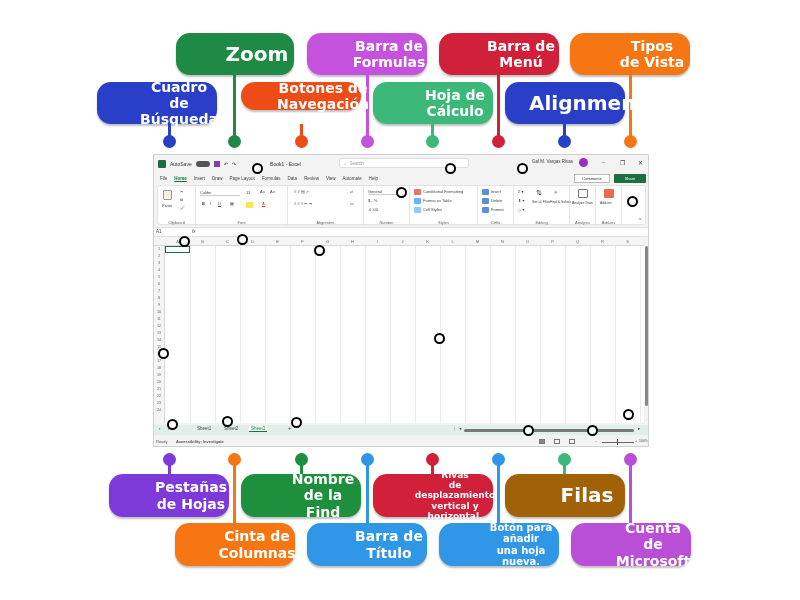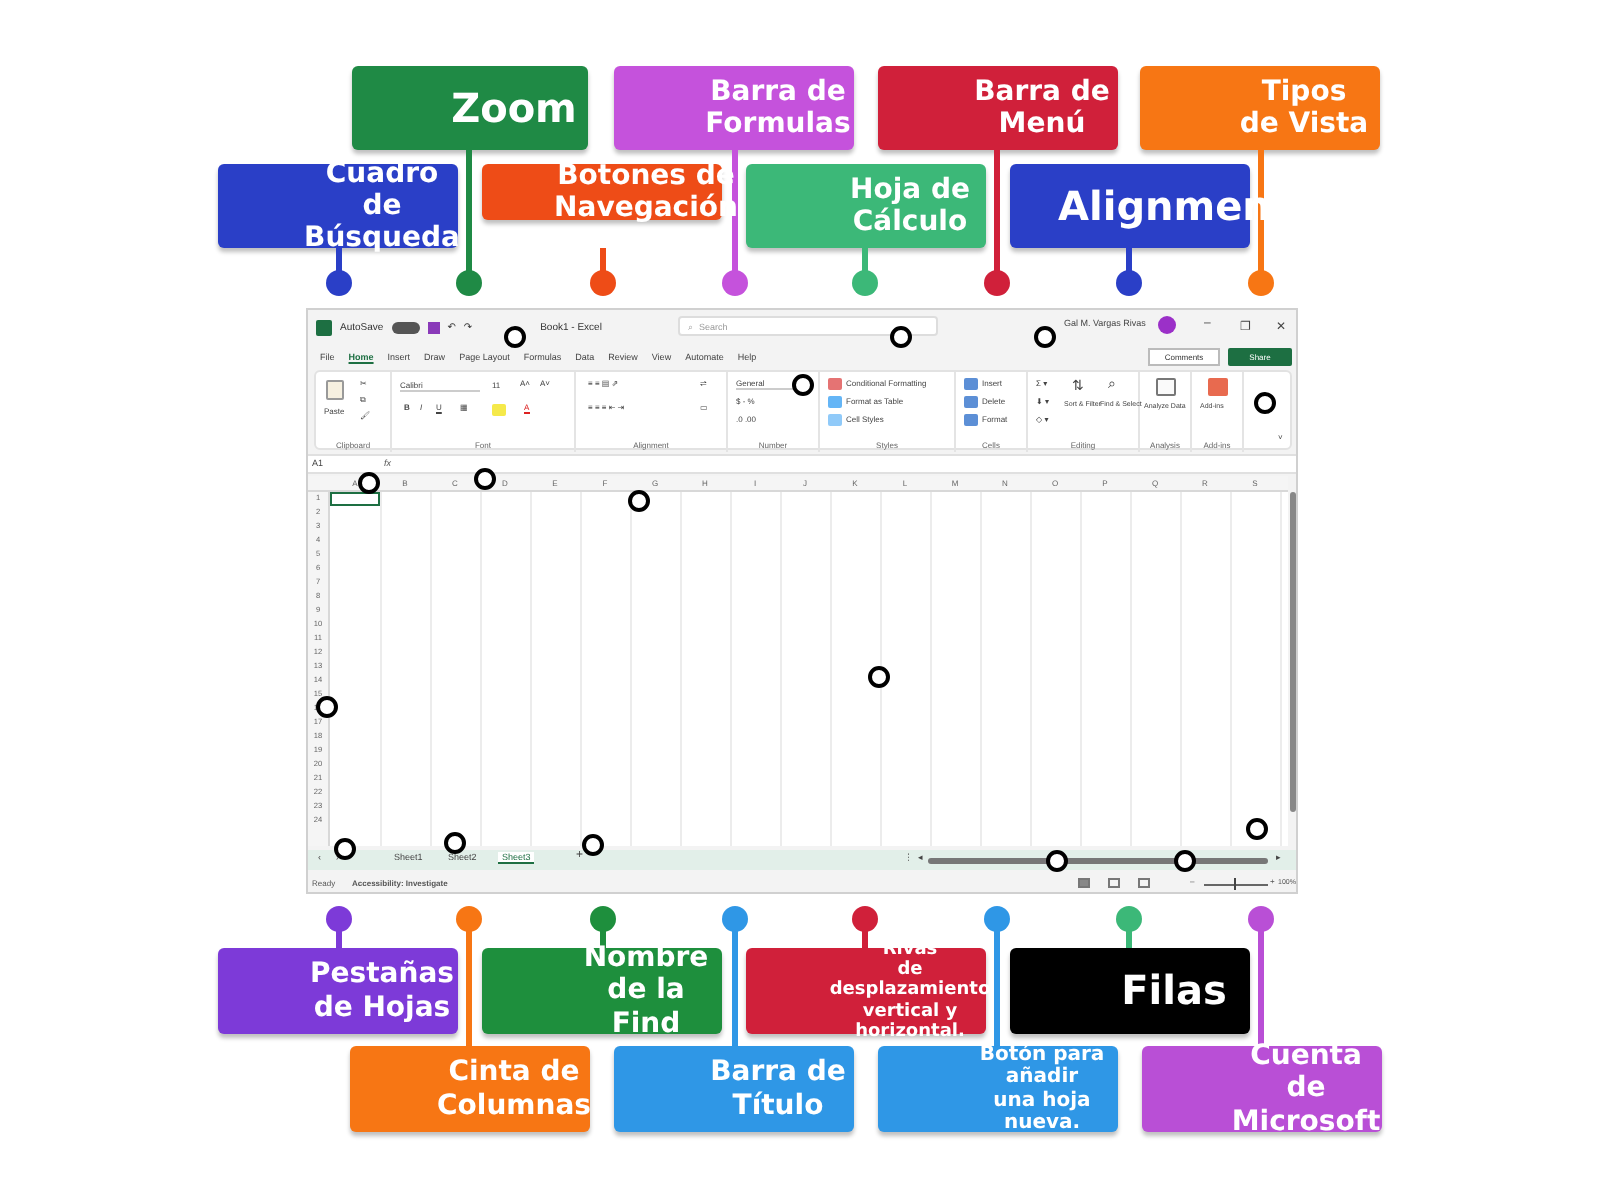--- a/index.html
+++ b/index.html
@@ -5,21 +5,21 @@
   * { box-sizing: border-box; margin: 0; padding: 0; }
   html, body { width: 800px; height: 600px; background: #ffffff; overflow: hidden; }
   body { position: relative; font-family: "DejaVu Sans", sans-serif; }
 
   .label-box {
     position: absolute;
     color: #ffffff;
     font-weight: bold;
     text-align: center;
     display: flex; align-items: center; justify-content: center;
-    border-radius: 3px;
+    border-radius: 14px;
     box-shadow: 0 2px 2px rgba(0,0,0,0.25);
     line-height: 1.15;
     white-space: pre-line;
     font-family: "DejaVu Sans", sans-serif;
     padding-left: 44px;
   }
   .connector { position: absolute; width: 3px; }
   .dot { position: absolute; width: 13px; height: 13px; border-radius: 50%; }
 
   
@@ -90,21 +90,21 @@
 <div class="label-box" style="left:439px;top:33px;width:120px;height:42px;background:#d0203a;font-size:14px;">Barra de
 Menú</div>
 <div class="connector" style="left:497px;top:75px;height:62px;background:#d0203a;"></div>
 <div class="dot" style="left:492px;top:135px;background:#d0203a;"></div>
 
 <div class="label-box" style="left:570px;top:33px;width:120px;height:42px;background:#f77614;font-size:14px;">Tipos
 de Vista</div>
 <div class="connector" style="left:629px;top:75px;height:62px;background:#f77614;"></div>
 <div class="dot" style="left:624px;top:135px;background:#f77614;"></div>
 
-<div class="label-box" style="left:109px;top:82px;width:120px;height:42px;background:#2a3fc7;font-size:14px;">Cuadro de
+<div class="label-box" style="left:97px;top:82px;width:120px;height:42px;background:#2a3fc7;font-size:14px;">Cuadro de
 Búsqueda</div>
 <div class="connector" style="left:168px;top:124px;height:13px;background:#2a3fc7;"></div>
 <div class="dot" style="left:163px;top:135px;background:#2a3fc7;"></div>
 
 <div class="label-box" style="left:241px;top:82px;width:120px;height:28px;background:#ee4c17;font-size:14px;">Botones de
 Navegación</div>
 <div class="connector" style="left:300px;top:124px;height:13px;background:#ee4c17;"></div>
 <div class="dot" style="left:295px;top:135px;background:#ee4c17;"></div>
 
 <div class="label-box" style="left:373px;top:82px;width:120px;height:42px;background:#3cb878;font-size:14px;">Hoja de
@@ -362,21 +362,21 @@
 de la Find</div>
 
 <div class="dot" style="left:426px;top:453px;background:#d0203a;"></div>
 <div class="connector" style="left:431px;top:463px;height:12px;background:#d0203a;"></div>
 <div class="label-box" style="left:373px;top:474px;width:120px;height:43px;background:#d0203a;font-size:9px;">Rivas
 de desplazamiento
 vertical y horizontal.</div>
 
 <div class="dot" style="left:558px;top:453px;background:#3cb878;"></div>
 <div class="connector" style="left:563px;top:463px;height:12px;background:#3cb878;"></div>
-<div class="label-box" style="left:505px;top:474px;width:120px;height:43px;background:#000000;font-size:20px;">Filas</div>
+<div class="label-box" style="left:505px;top:474px;width:120px;height:43px;background:#a16207;font-size:20px;">Filas</div>
 
 <div class="dot" style="left:228px;top:453px;background:#f77614;"></div>
 <div class="connector" style="left:233px;top:463px;height:62px;background:#f77614;"></div>
 <div class="label-box" style="left:175px;top:523px;width:120px;height:43px;background:#f77614;font-size:14px;">Cinta de
 Columnas</div>
 
 <div class="dot" style="left:361px;top:453px;background:#2f97e6;"></div>
 <div class="connector" style="left:366px;top:463px;height:62px;background:#2f97e6;"></div>
 <div class="label-box" style="left:307px;top:523px;width:120px;height:43px;background:#2f97e6;font-size:14px;">Barra de
 Título</div>

